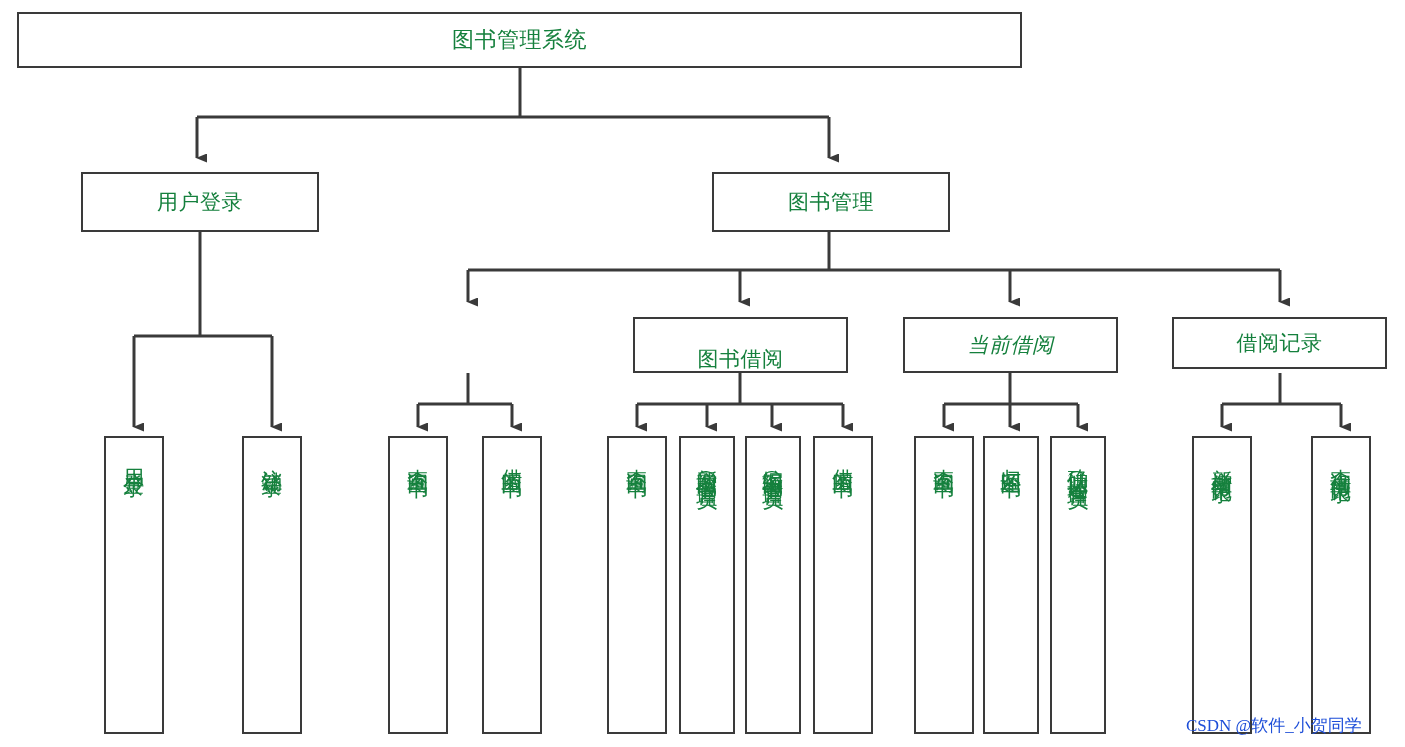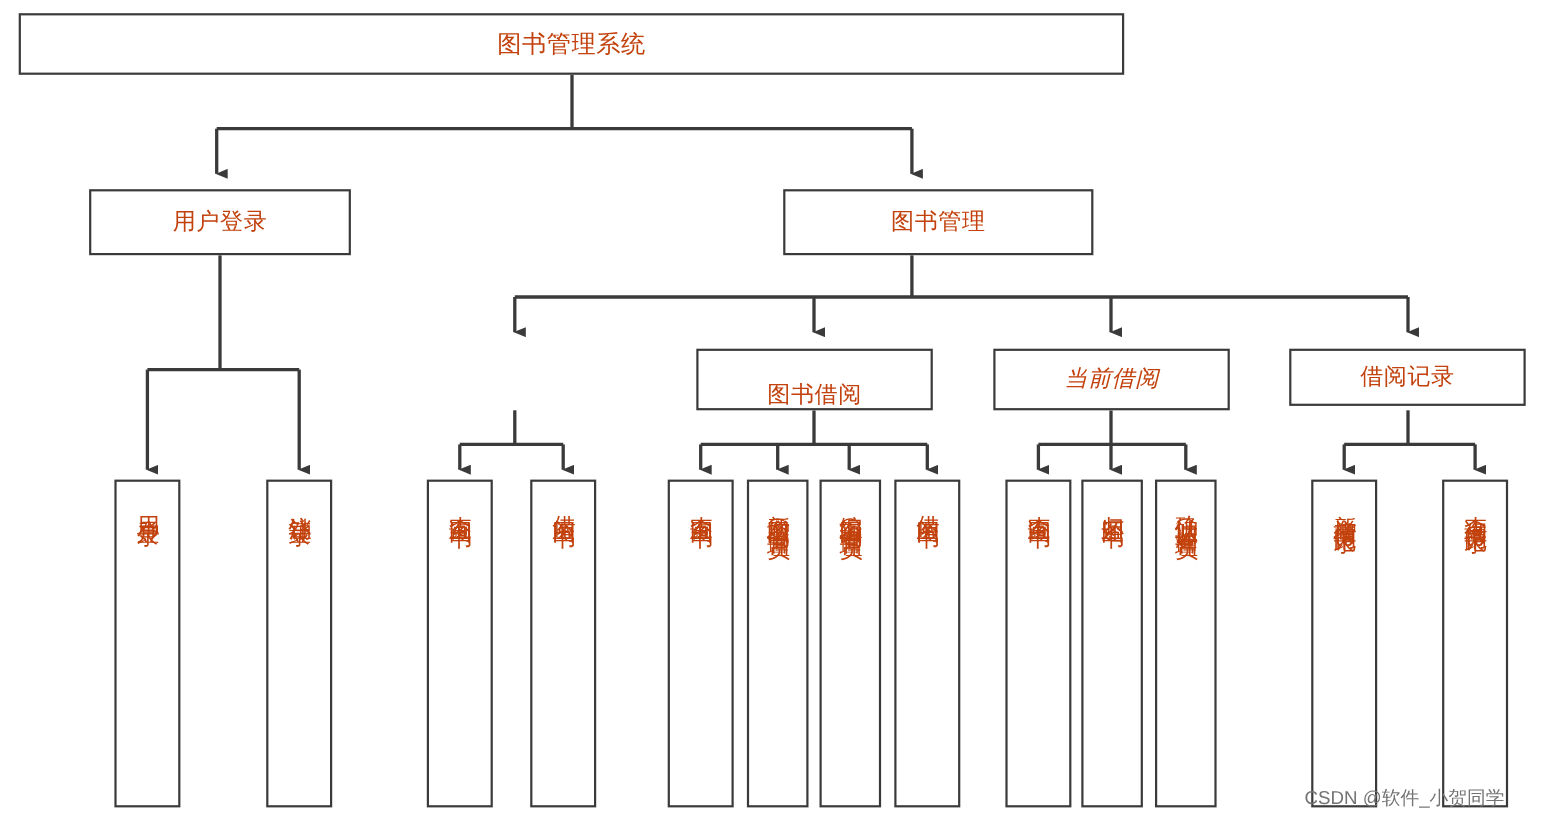--- a/index.html
+++ b/index.html
@@ -28,21 +28,21 @@
     position: absolute;
     box-sizing: border-box;
     background: #ffffff;
     border: 2px solid #3a3a3a;
     display: flex;
     align-items: center;
     justify-content: center;
     z-index: 2;
   }
   .node .label {
-    color: #c2410c;
+    color: #15803d;
     letter-spacing: 0.5px;
     line-height: 1.12;
     text-align: center;
     white-space: nowrap;
   }
   .node.horizontal .label {
     writing-mode: horizontal-tb;
     font-size: 21px;
   }
   .node.root .label {
@@ -56,23 +56,23 @@
     writing-mode: vertical-rl;
     text-orientation: upright;
     font-size: 21px;
     letter-spacing: 3px;
   }
   .watermark {
     position: absolute;
     left: 1186px;
     top: 714px;
     font-size: 17px;
-    color: #737373;
+    color: #1d4ed8;
     white-space: nowrap;
-    font-family: Liberation Sans, sans-serif;
+    font-family: Liberation Serif, serif;
     z-index: 3;
   }
 </style>
 </head>
 <body>
 
 <div id="canvas">
 
   <svg id="connectors" viewBox="0 0 1405 747" xmlns="http://www.w3.org/2000/svg">
     <defs>
@@ -125,21 +125,21 @@
   </svg>
 
   <div class="node root horizontal" style="left:17px; top:12px; width:1005px; height:56px;">
     <span class="label">图书管理系统</span>
   </div>
 
   <div class="node horizontal" style="left:81px; top:172px; width:238px; height:60px;">
     <span class="label">用户登录</span>
   </div>
 
-  <div class="node horizontal" style="left:712px; top:172px; width:282px; height:60px;">
+  <div class="node horizontal" style="left:712px; top:172px; width:238px; height:60px;">
     <span class="label">图书管理</span>
   </div>
 
 
   <div class="node horizontal" style="left:633px; top:317px; width:215px; height:56px;align-items:flex-end;">
     <span class="label">图书借阅</span>
   </div>
 
   <div class="node horizontal" style="left:903px; top:317px; width:215px; height:56px;font-style:italic;">
     <span class="label">当前借阅</span>

